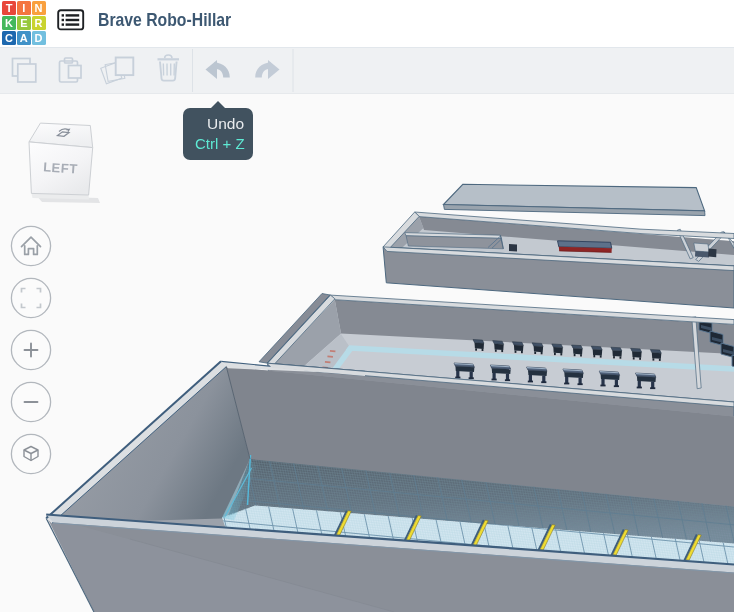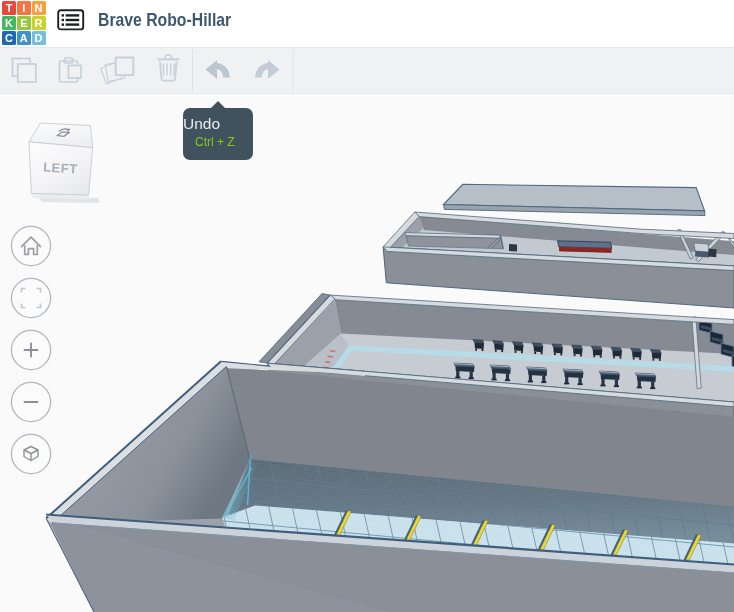--- a/index.html
+++ b/index.html
@@ -6,22 +6,22 @@
 body{width:734px;height:612px;overflow:hidden;font-family:"Liberation Sans",sans-serif;background:#fafafa;}
 #app{position:relative;width:734px;height:612px;background:#fafafa;overflow:hidden;}
 #scene{position:absolute;left:0;top:0;}
 #topbar{position:absolute;left:0;top:0;width:734px;height:47px;background:#ffffff;border-bottom:1px solid #e2e7ec;}
 #toolbar{position:absolute;left:0;top:48px;width:734px;height:45px;background:#eff1f3;border-bottom:1px solid #e6e9ec;}
 #logo{position:absolute;left:2px;top:1px;width:45px;height:45px;}
 .tile{position:absolute;width:14px;height:14px;border-radius:1.5px;color:#fff;font-size:11px;font-weight:bold;text-align:center;line-height:14.5px;}
 #title{position:absolute;left:98px;top:9px;font-size:19px;font-weight:bold;color:#3d5872;transform:scaleX(0.83);transform-origin:left center;white-space:nowrap;}
 #tooltip{position:absolute;left:183px;top:108px;width:70px;height:52px;background:#41525f;border-radius:7px;}
 #tooltip .arrow{position:absolute;left:27px;top:-7px;width:0;height:0;border-left:8px solid transparent;border-right:8px solid transparent;border-bottom:8px solid #41525f;}
-#tooltip .l1{position:absolute;left:0;top:7px;font-size:15.5px;color:#e9ecee;}
-#tooltip .l2{position:absolute;left:12px;top:27px;font-size:12px;color:#84cc16;}
+#tooltip .l1{position:absolute;left:24px;top:7px;font-size:15.5px;color:#e9ecee;}
+#tooltip .l2{position:absolute;left:12px;top:27px;font-size:15px;color:#5eead4;}
 </style>
 </head>
 <body>
 <div id="app">
 <svg id="scene" width="734" height="612" viewBox="0 0 734 612">
 <defs>
 <linearGradient id="lwall" x1="0" y1="0" x2="1" y2="0.45">
 <stop offset="0" stop-color="#9fa4ac"></stop>
           <stop offset="0.72" stop-color="#8b929c"></stop>
           <stop offset="1" stop-color="#6d7883"></stop>

